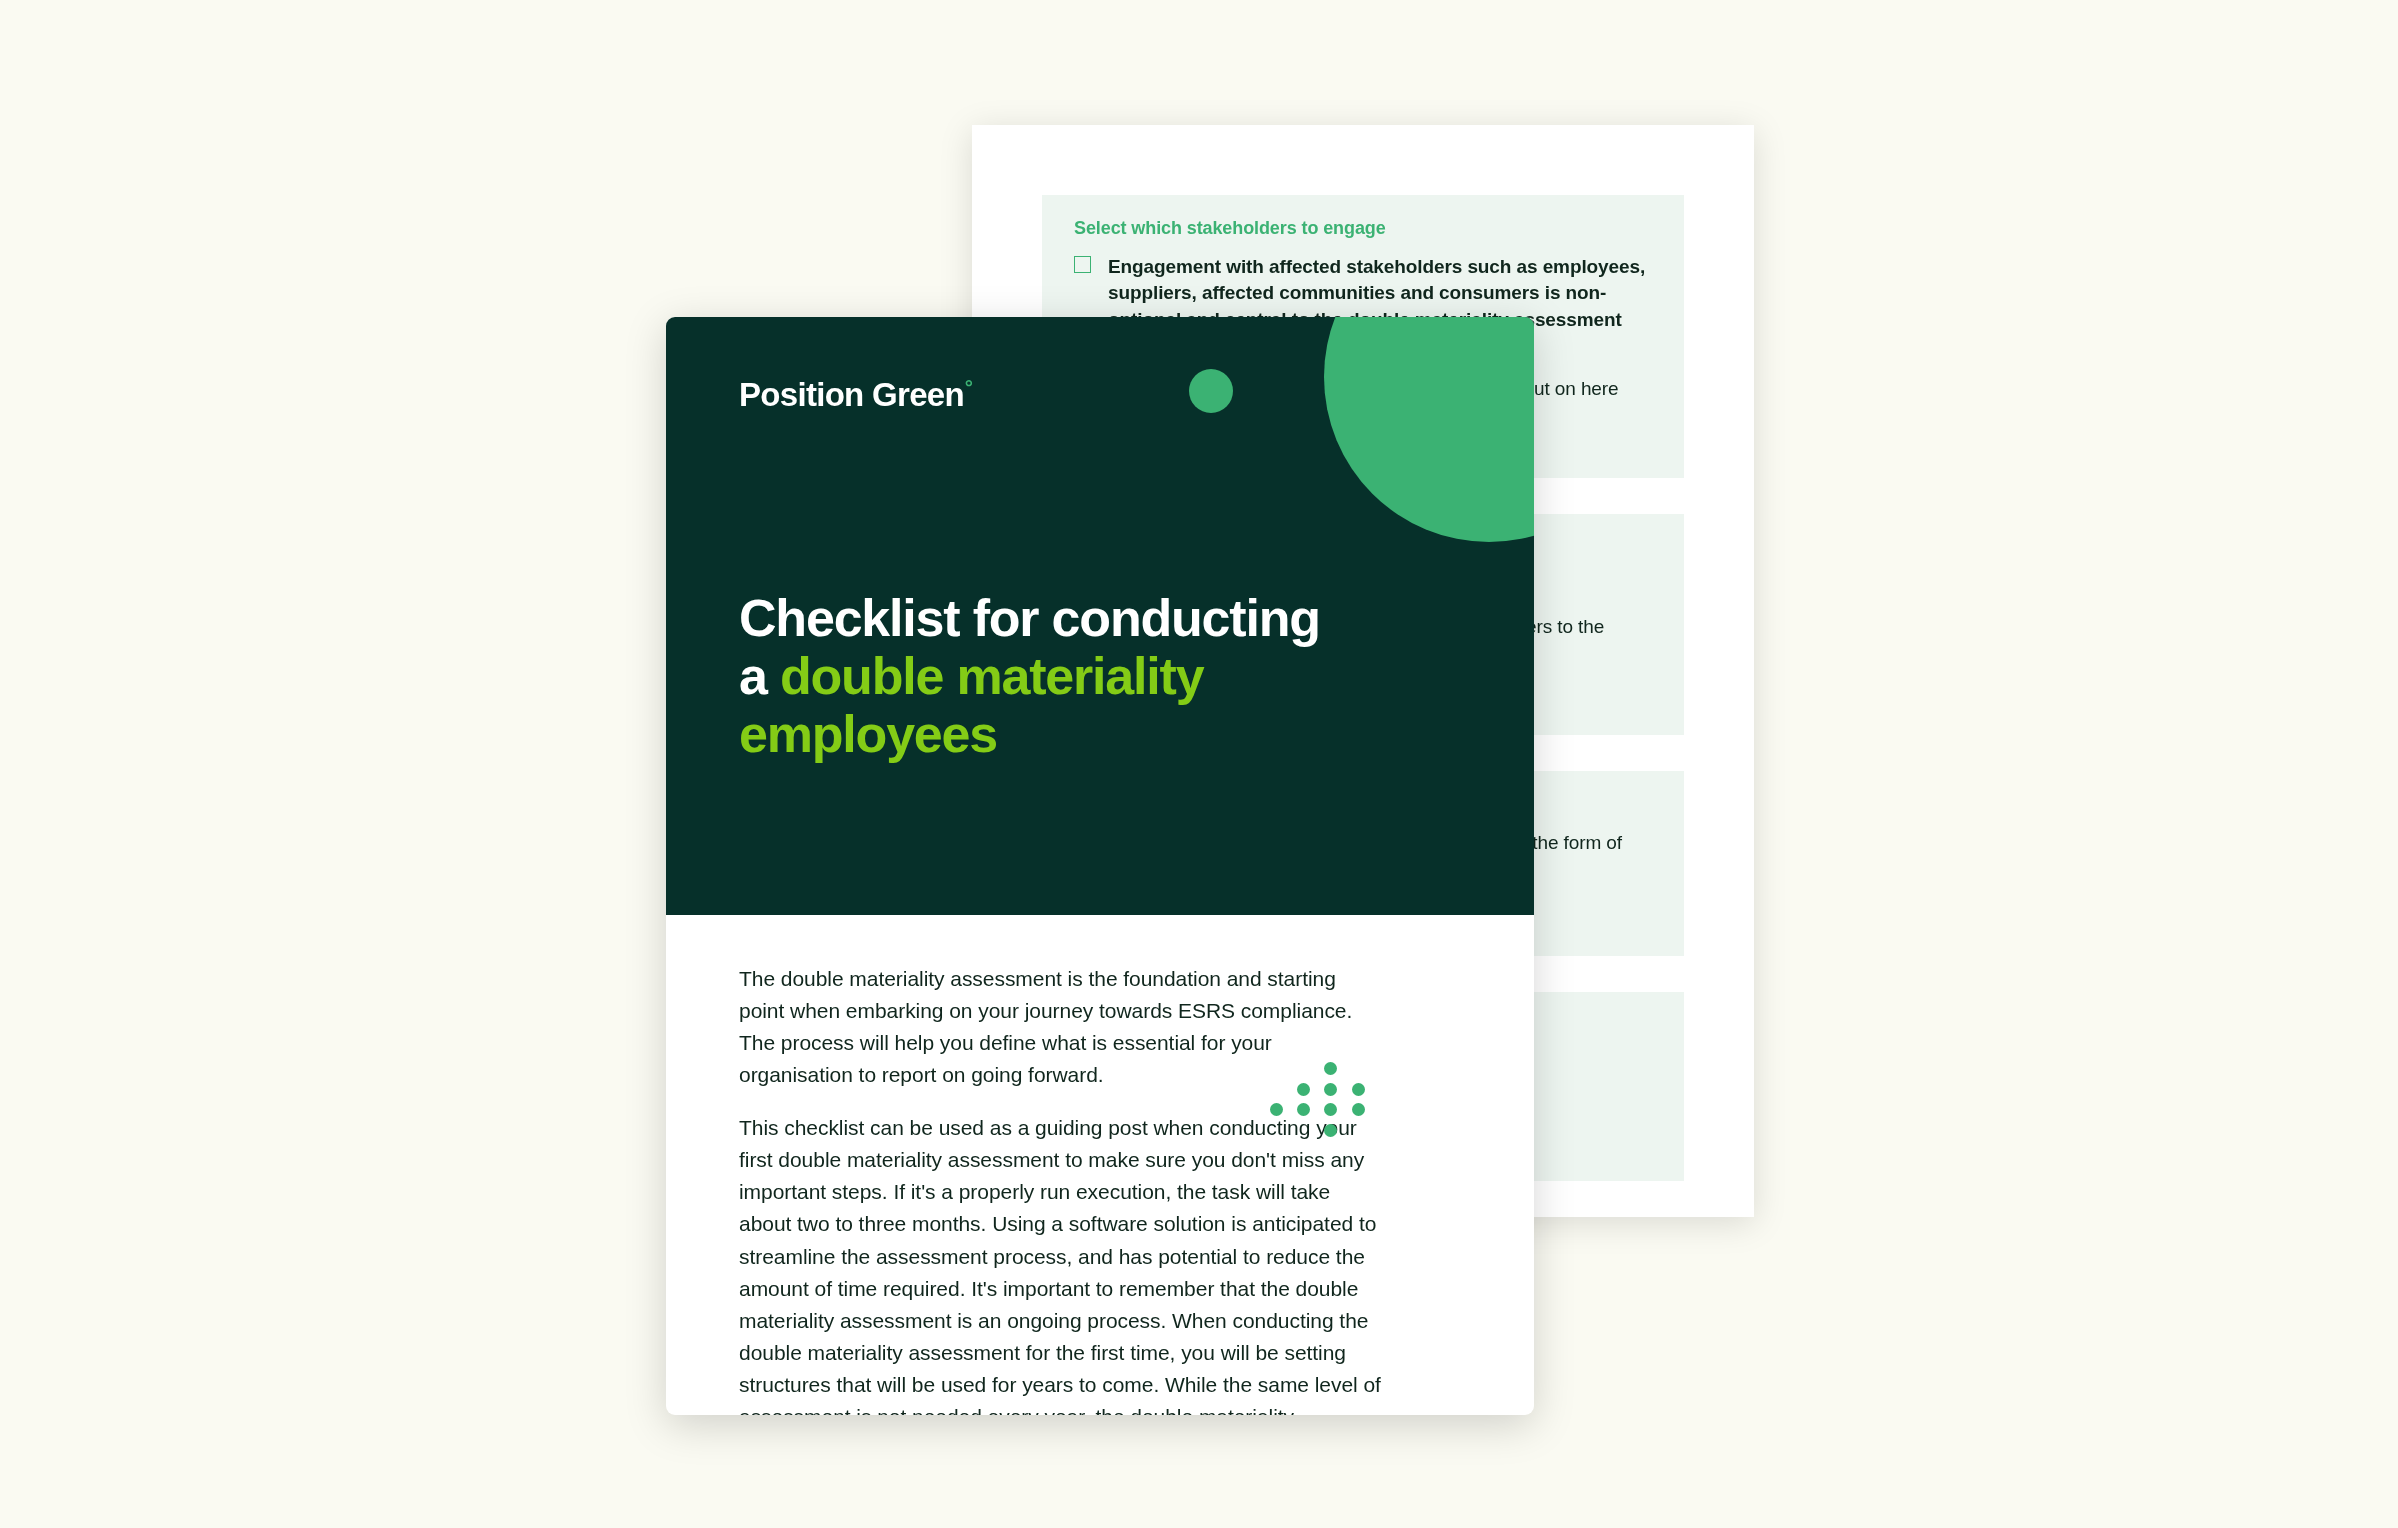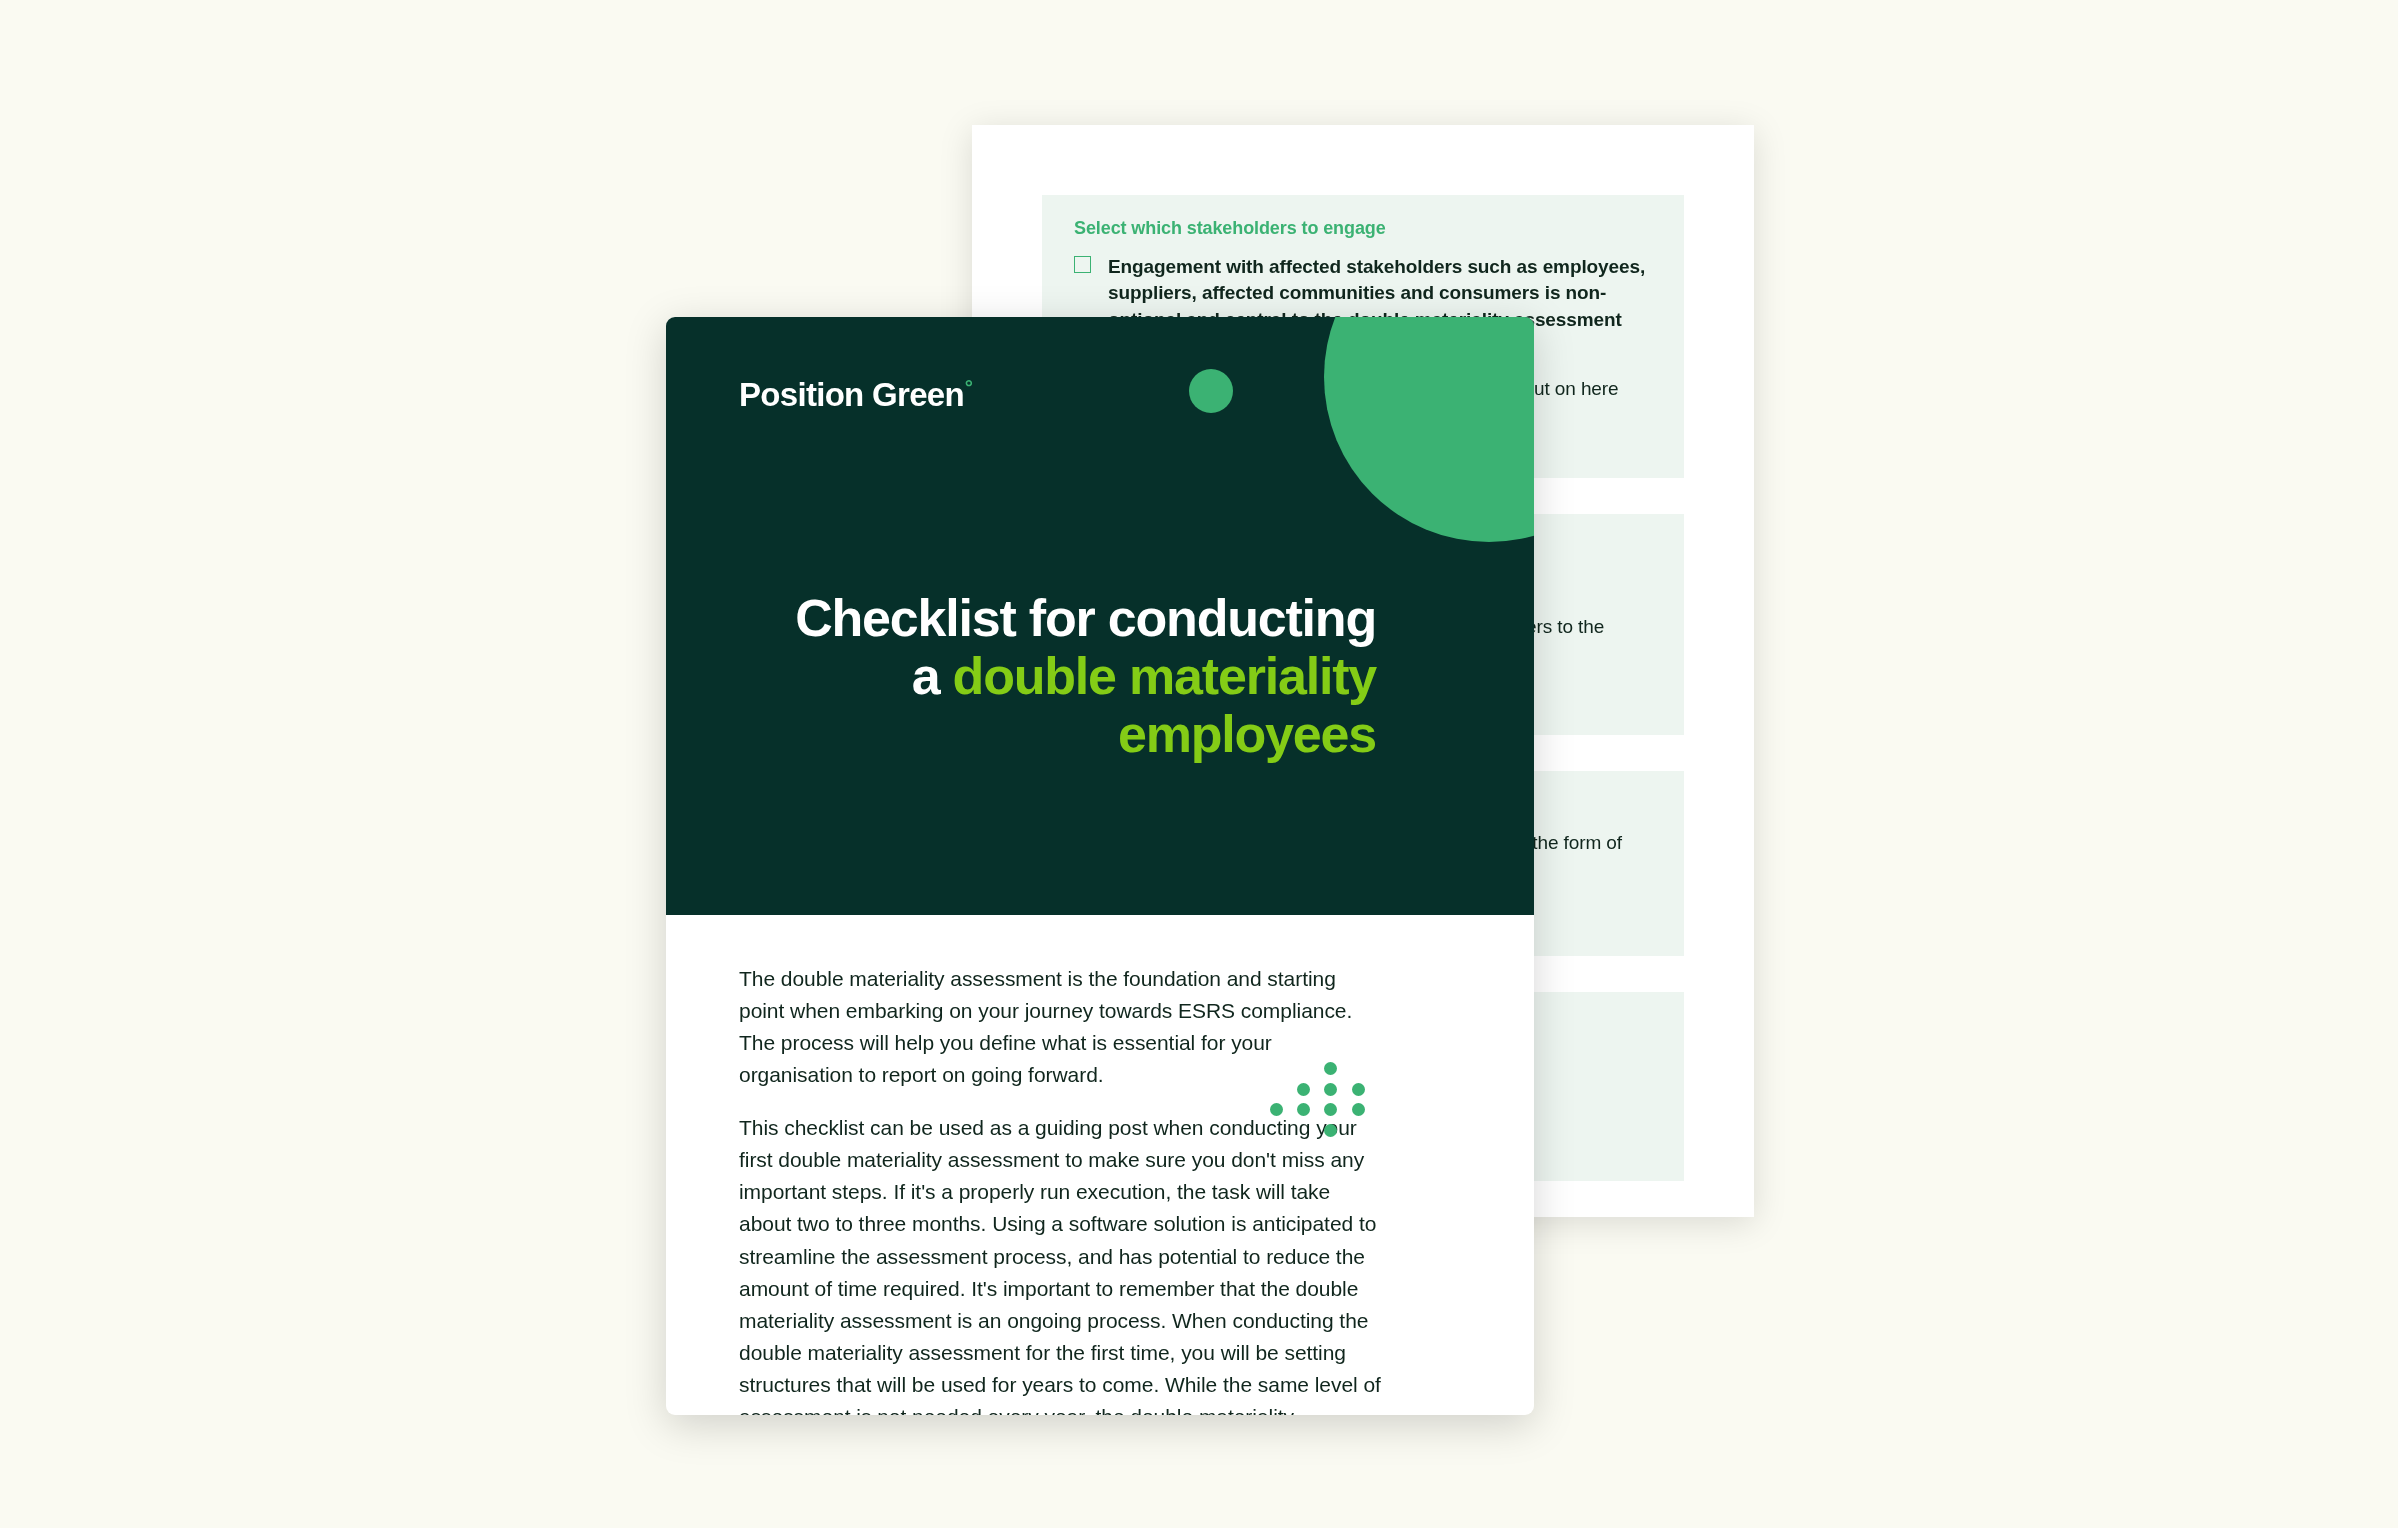--- a/index.html
+++ b/index.html
@@ -129,21 +129,20 @@
   .cover-title {
     position: absolute;
     left: 73px;
     top: 272px;
     width: 637px;
     color: #ffffff;
     font-size: 52px;
     line-height: 1.12;
     font-weight: bold;
     letter-spacing: -1.2px;
-    text-align: right;
   }
   .cover-title .accent {
     color: #84cc16;
   }
   .cover-body {
     position: absolute;
     left: 73px;
     top: 646px;
     width: 642px;
   }

